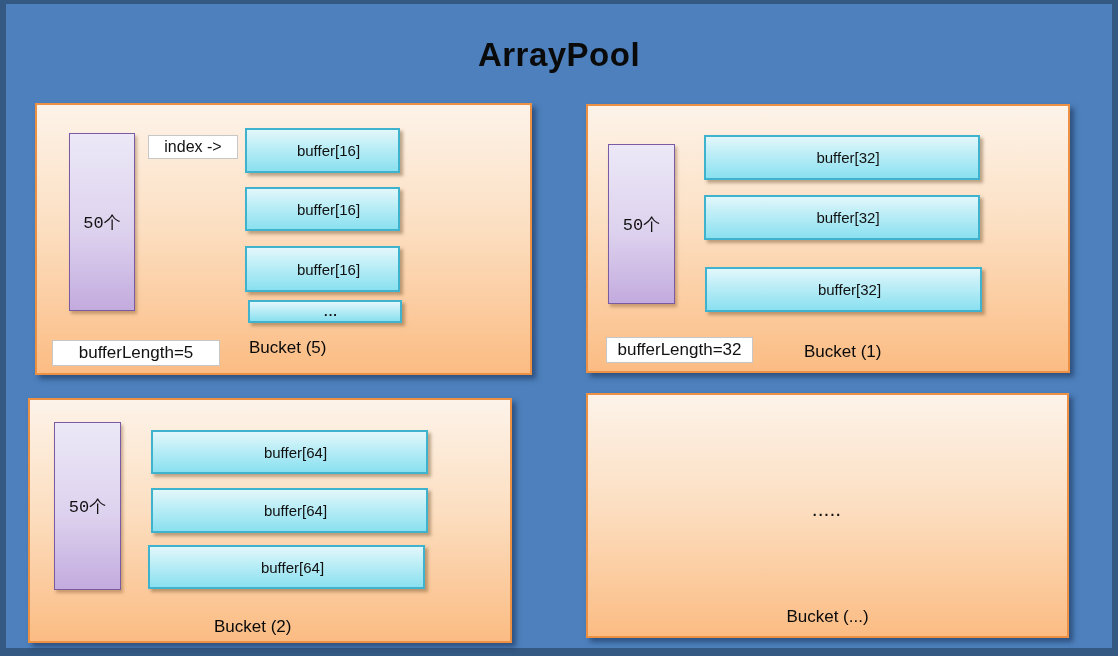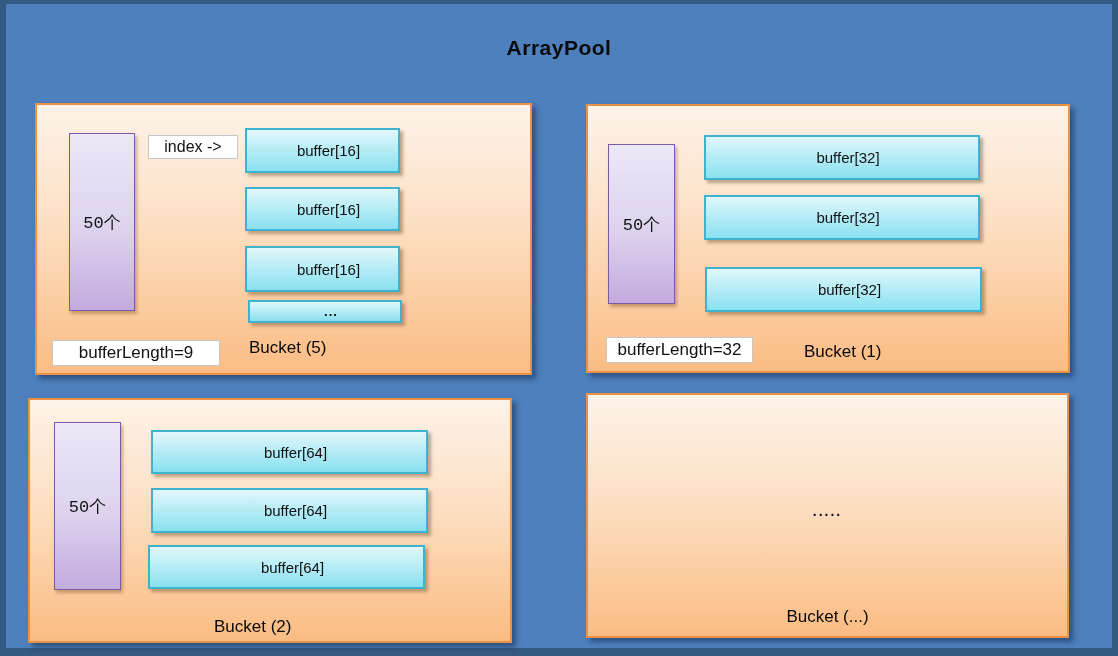--- a/index.html
+++ b/index.html
@@ -12,21 +12,21 @@
   }
   .canvas {
     position: absolute;
     left: 6px; top: 4px; right: 6px; bottom: 8px;
     background: #4d80bc;
   }
   .title {
     position: absolute;
     left: 0; right: 0; top: 32px;
     text-align: center;
-    font-size: 21px;
+    font-size: 33px;
     font-weight: bold;
     color: #0a0a0a;
     letter-spacing: 0.5px;
   }
   .panel {
     position: absolute;
     background: linear-gradient(180deg, #fdf3e9 0%, #fcdfc2 45%, #fbbc83 100%);
     border: 2px solid #ec9143;
     box-shadow: 4px 4px 5px rgba(15, 35, 70, 0.5);
   }
@@ -123,21 +123,21 @@
     <div class="buf" id="p0-buf1">
       <span>buffer[16]</span>
     </div>
     <div class="buf" id="p0-buf2">
       <span>buffer[16]</span>
     </div>
     <div class="buf ellipsis" id="p0-more">
       <span>...</span>
     </div>
     <div class="white-box" id="p0-len">
-      <span>bufferLength=9</span>
+      <span>bufferLength=5</span>
     </div>
     <div class="bucket-label" id="p0-name">Bucket (5)</div>
   </section>
 
   <section class="panel" id="panel1">
     <div class="count-box" id="p1-count">
       <span>50个</span>
     </div>
     <div class="buf" id="p1-buf0">
       <span>buffer[32]</span>

